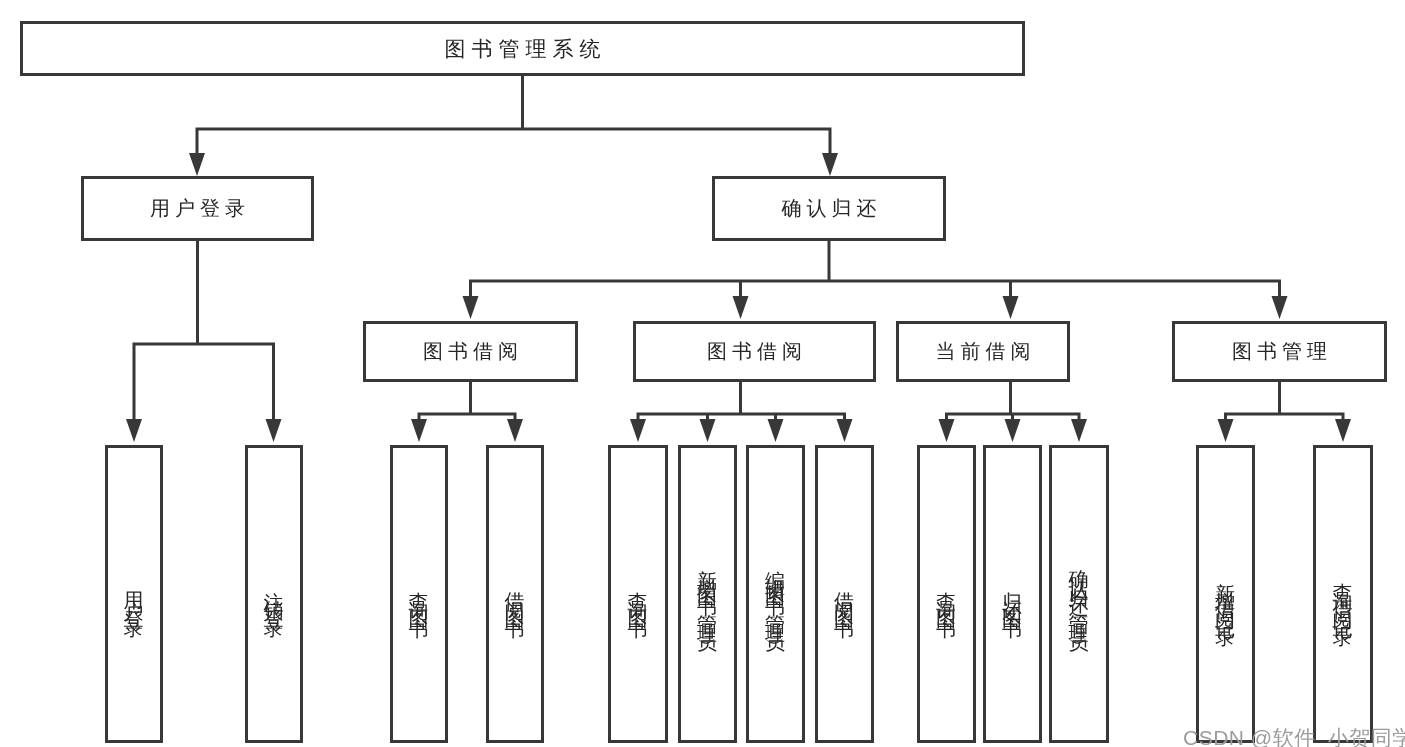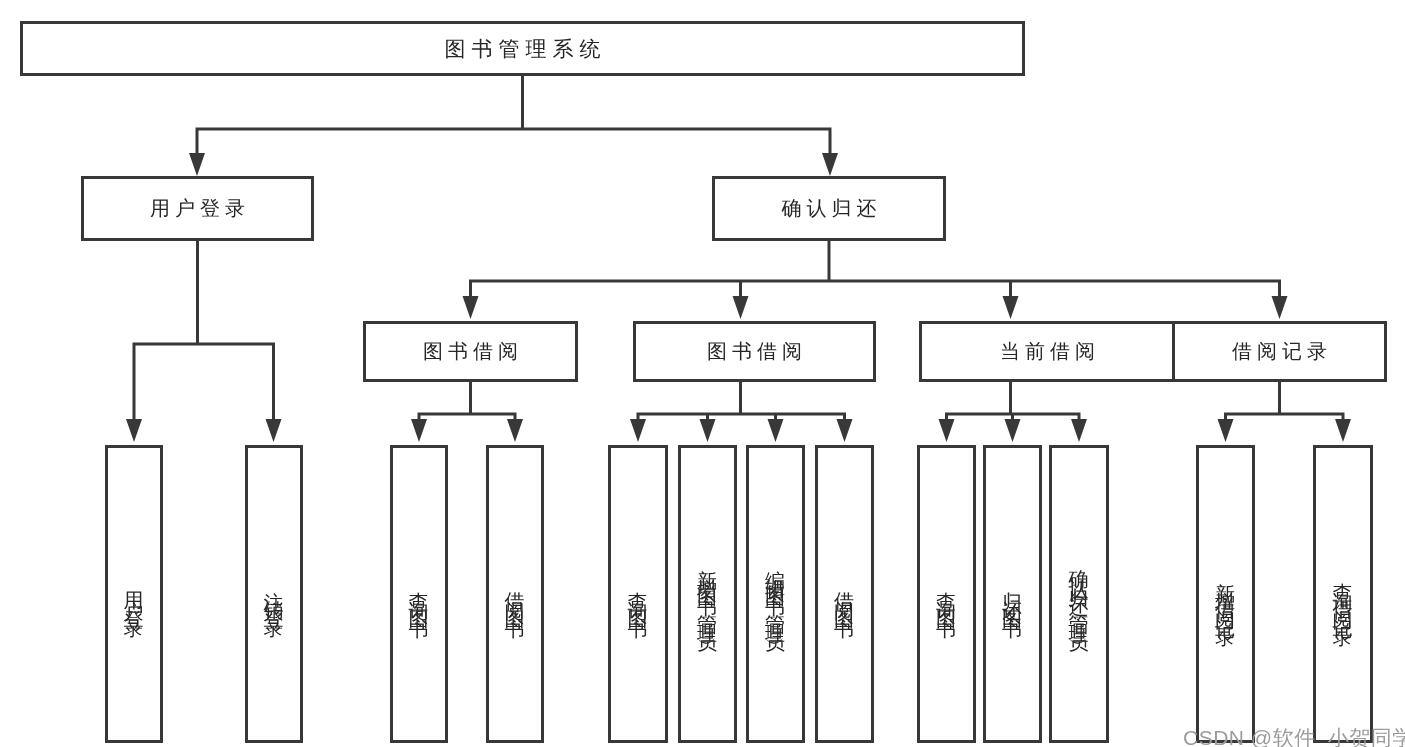--- a/index.html
+++ b/index.html
@@ -111,22 +111,22 @@
     </g>
   </svg>
 
   <div class="box hbox root-title" style="left:20px;top:13px;width:1005px;height:55px">图书管理系统</div>
 
   <div class="box hbox" style="left:81px;top:168px;width:233px;height:65px">用户登录</div>
   <div class="box hbox" style="left:712px;top:168px;width:234px;height:65px">确认归还</div>
 
   <div class="box hbox" style="left:363px;top:313px;width:215px;height:61px">图书借阅</div>
   <div class="box hbox" style="left:633px;top:313px;width:243px;height:61px">图书借阅</div>
-  <div class="box hbox" style="left:919px;top:313px;width:257px;height:61px">当前借阅</div>
-  <div class="box hbox" style="left:1172px;top:313px;width:215px;height:61px">借阅记录</div>
+  <div class="box hbox" style="left:896px;top:313px;width:174px;height:61px">当前借阅</div>
+  <div class="box hbox" style="left:1172px;top:313px;width:215px;height:61px">图书管理</div>
 
   <div class="box vbox" style="left:105px;top:437px;width:58px;height:298px">用户登录</div>
   <div class="box vbox" style="left:245px;top:437px;width:58px;height:298px">注销登录</div>
 
   <div class="box vbox" style="left:390px;top:437px;width:58px;height:298px">查询图书</div>
   <div class="box vbox" style="left:486px;top:437px;width:58px;height:298px">借阅图书</div>
 
   <div class="box vbox" style="left:608px;top:437px;width:60px;height:298px">查询图书</div>
   <div class="box vbox" style="left:678px;top:437px;width:59px;height:298px">新增图书（管理员）</div>
   <div class="box vbox" style="left:746px;top:437px;width:59px;height:298px">编辑图书（管理员）</div>

